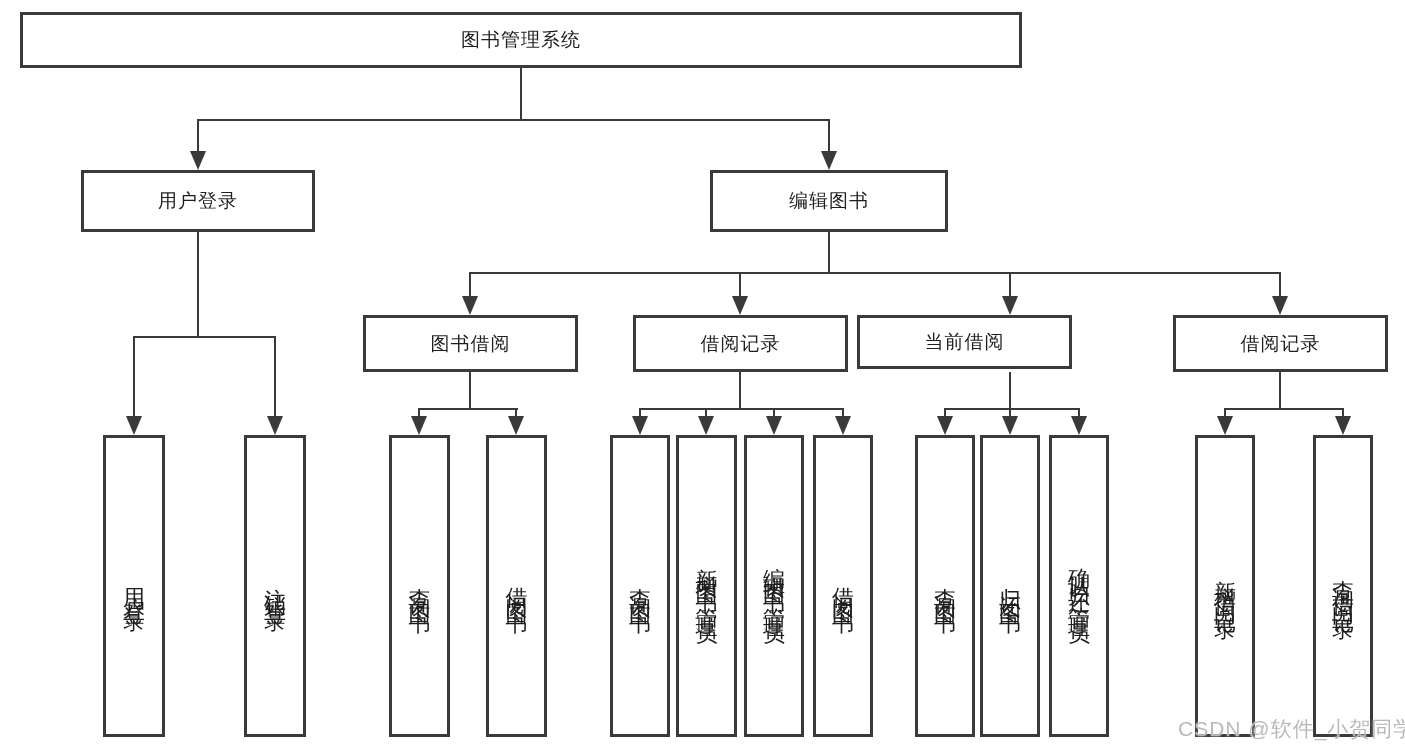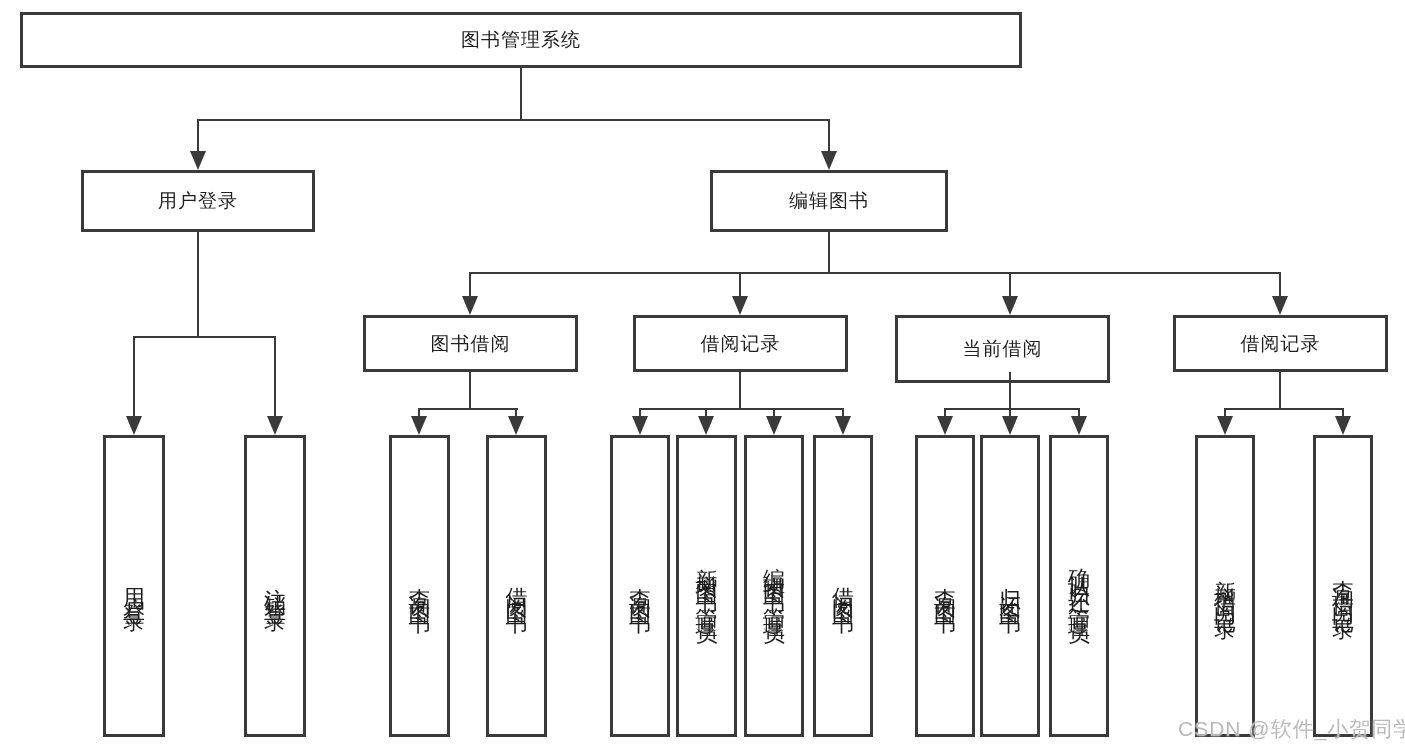--- a/index.html
+++ b/index.html
@@ -74,21 +74,21 @@
   <div class="tri" style="left:732px;top:296px"></div>
   <div class="tri" style="left:1002px;top:296px"></div>
   <div class="tri" style="left:1272px;top:296px"></div>
 
   <div class="node hnode" style="left:363px;top:315px;width:215px;height:57px">
     <span>图书借阅</span>
   </div>
   <div class="node hnode" style="left:633px;top:315px;width:215px;height:57px">
     <span>借阅记录</span>
   </div>
-  <div class="node hnode" style="left:895px;top:315px;width:215px;height:68px">
+  <div class="node hnode" style="left:857px;top:315px;width:215px;height:54px">
     <span>当前借阅</span>
   </div>
   <div class="node hnode" style="left:1173px;top:315px;width:215px;height:57px">
     <span>借阅记录</span>
   </div>
 
   <div class="vl" style="left:469px;top:372px;height:36px"></div>
   <div class="hl" style="left:418px;top:408px;width:100px"></div>
   <div class="vl" style="left:418px;top:408px;height:8px"></div>
   <div class="vl" style="left:515px;top:408px;height:8px"></div>

